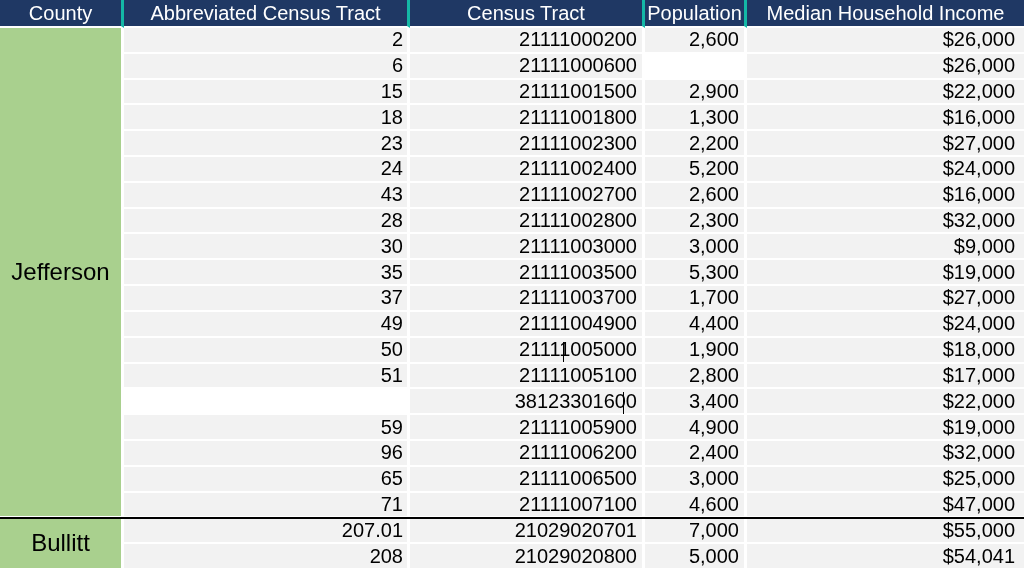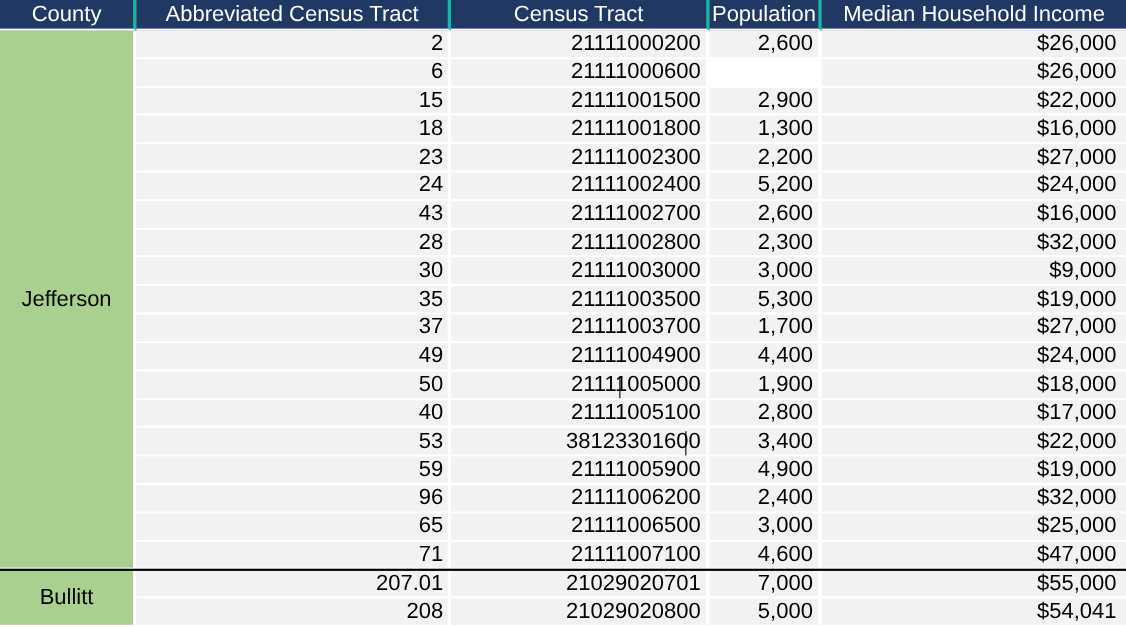--- a/index.html
+++ b/index.html
@@ -38,21 +38,21 @@
     white-space: nowrap;
     overflow: hidden;
   }
   .col-abbrev  { padding-right: 4px; }
   .col-tract   { padding-right: 5px; }
   .col-pop     { padding-right: 5px; }
   .col-income  { padding-right: 9px; border-right: none; }
   .ccell {
     background: var(--county_bg, #A9D08E);
     color: #000000;
-    font-size: 20px;
+    font-size: 24px;
     display: flex; align-items: center; justify-content: center;
     border-right: 3px solid #ffffff;
     border-bottom: 2px solid #ffffff;
     grid-column: 1;
   }
   .divider {
     position: absolute;
     left: 0; top: 517px;
     width: 1024px; height: 2px;
     background: var(--divider, #000000);
@@ -125,25 +125,24 @@
     <div class="dcell col-pop" style="grid-area: 12 / 4;">1,700</div>
     <div class="dcell col-income" style="grid-area: 12 / 5;">$27,000</div>
     <div class="dcell col-abbrev" style="grid-area: 13 / 2;">49</div>
     <div class="dcell col-tract" style="grid-area: 13 / 3;">21111004900</div>
     <div class="dcell col-pop" style="grid-area: 13 / 4;">4,400</div>
     <div class="dcell col-income" style="grid-area: 13 / 5;">$24,000</div>
     <div class="dcell col-abbrev" style="grid-area: 14 / 2;">50</div>
     <div class="dcell col-tract" style="grid-area: 14 / 3;">21111005000</div>
     <div class="dcell col-pop" style="grid-area: 14 / 4;">1,900</div>
     <div class="dcell col-income" style="grid-area: 14 / 5;">$18,000</div>
-    <div class="dcell col-abbrev" style="grid-area: 15 / 2;">40</div>
+    <div class="dcell col-abbrev" style="grid-area: 15 / 2;">51</div>
     <div class="dcell col-tract" style="grid-area: 15 / 3;">21111005100</div>
     <div class="dcell col-pop" style="grid-area: 15 / 4;">2,800</div>
     <div class="dcell col-income" style="grid-area: 15 / 5;">$17,000</div>
-    <div class="dcell col-abbrev" style="grid-area: 16 / 2;">53</div>
     <div class="dcell col-tract" style="grid-area: 16 / 3;">38123301600</div>
     <div class="dcell col-pop" style="grid-area: 16 / 4;">3,400</div>
     <div class="dcell col-income" style="grid-area: 16 / 5;">$22,000</div>
     <div class="dcell col-abbrev" style="grid-area: 17 / 2;">59</div>
     <div class="dcell col-tract" style="grid-area: 17 / 3; text-align: center;">21111005900</div>
     <div class="dcell col-pop" style="grid-area: 17 / 4;">4,900</div>
     <div class="dcell col-income" style="grid-area: 17 / 5;">$19,000</div>
     <div class="dcell col-abbrev" style="grid-area: 18 / 2;">96</div>
     <div class="dcell col-tract" style="grid-area: 18 / 3;">21111006200</div>
     <div class="dcell col-pop" style="grid-area: 18 / 4;">2,400</div>

